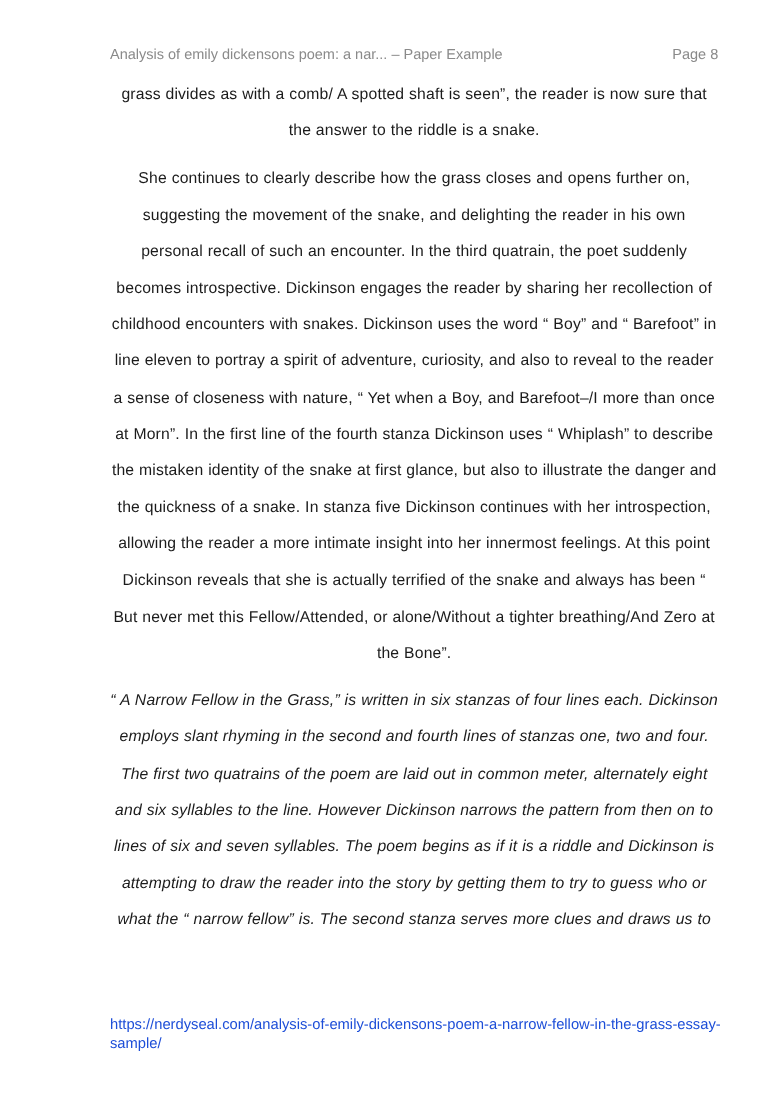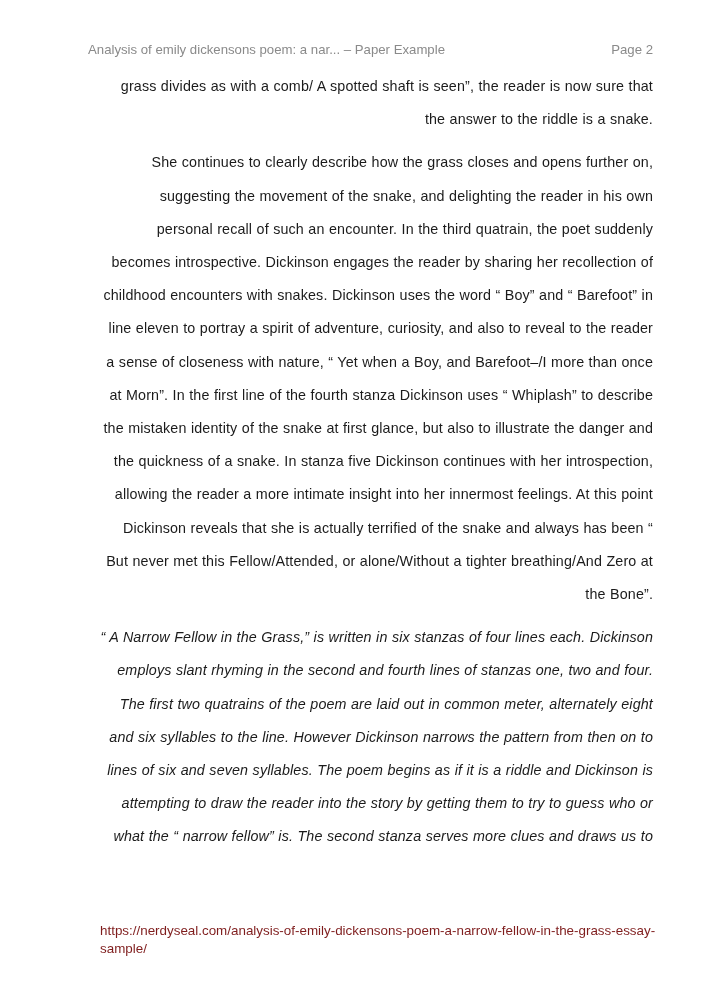--- a/index.html
+++ b/index.html
@@ -19,21 +19,21 @@
     width: 704px;
     height: 1000px;
     background: #ffffff;
     box-sizing: border-box;
     overflow: hidden;
   }
 
   
   .page-header {
     position: absolute;
-    left: 88px;
+    left: 100px;
     right: 51px;
     top: 40px;
     height: 20px;
     display: flex;
     align-items: baseline;
     justify-content: space-between;
     font-size: 13.2px;
     line-height: 20px;
     color: #8a8a8a;
     white-space: nowrap;
@@ -52,49 +52,49 @@
     position: absolute;
     left: 100px;
     top: 70px;
     width: 553px;
   }
   .para {
     margin: 0 0 10px 0;
     font-size: 14.3px;
     line-height: 33.2px;
     color: #1b1b1b;
-    text-align: right;
+    text-align: center;
     letter-spacing: 0.01em;
     word-spacing: 0.02em;
   }
   .para:last-child {
     margin-bottom: 0;
     font-style: italic;
   }
 
   
   .footer-url {
     position: absolute;
     left: 100px;
     top: 922px;
     width: 556px;
     font-size: 13.4px;
     line-height: 17.5px;
-    color: #7f1d1d;
+    color: #1d4ed8;
     word-break: break-word;
   }
 </style>
 </head>
 <body>
 
 <div class="page">
 
   <div class="page-header">
     <span class="doc-title">Analysis of emily dickensons poem: a nar... – Paper Example</span>
-    <span class="page-number">Page 2</span>
+    <span class="page-number">Page 8</span>
   </div>
 
   <div class="content">
     <p class="para">grass divides as with a comb/ A spotted shaft is seen”, the reader is now sure that the answer to the riddle is a snake.</p>
     <p class="para">She continues to clearly describe how the grass closes and opens further on, suggesting the movement of the snake, and delighting the reader in his own personal recall of such an encounter. In the third quatrain, the poet suddenly becomes introspective. Dickinson engages the reader by sharing her recollection of childhood encounters with snakes. Dickinson uses the word “ Boy” and “ Barefoot” in line eleven to portray a spirit of adventure, curiosity, and also to reveal to the reader a sense of closeness with nature, “ Yet when a Boy, and Barefoot–/I more than once at Morn”. In the first line of the fourth stanza Dickinson uses “ Whiplash” to describe the mistaken identity of the snake at first glance, but also to illustrate the danger and the quickness of a snake. In stanza five Dickinson continues with her introspection, allowing the reader a more intimate insight into her innermost feelings. At this point Dickinson reveals that she is actually terrified of the snake and always has been “ But never met this Fellow/Attended, or alone/Without a tighter breathing/And Zero at the Bone”.</p>
     <p class="para">“ A Narrow Fellow in the Grass,” is written in six stanzas of four lines each. Dickinson employs slant rhyming in the second and fourth lines of stanzas one, two and four. The first two quatrains of the poem are laid out in common meter, alternately eight and six syllables to the line. However Dickinson narrows the pattern from then on to lines of six and seven syllables. The poem begins as if it is a riddle and Dickinson is attempting to draw the reader into the story by getting them to try to guess who or what the “ narrow fellow” is. The second stanza serves more clues and draws us to</p>
   </div>
 
   <div class="footer-url">https://nerdyseal.com/analysis-of-emily-dickensons-poem-a-narrow-fellow-in-the-grass-essay-sample/</div>
 

